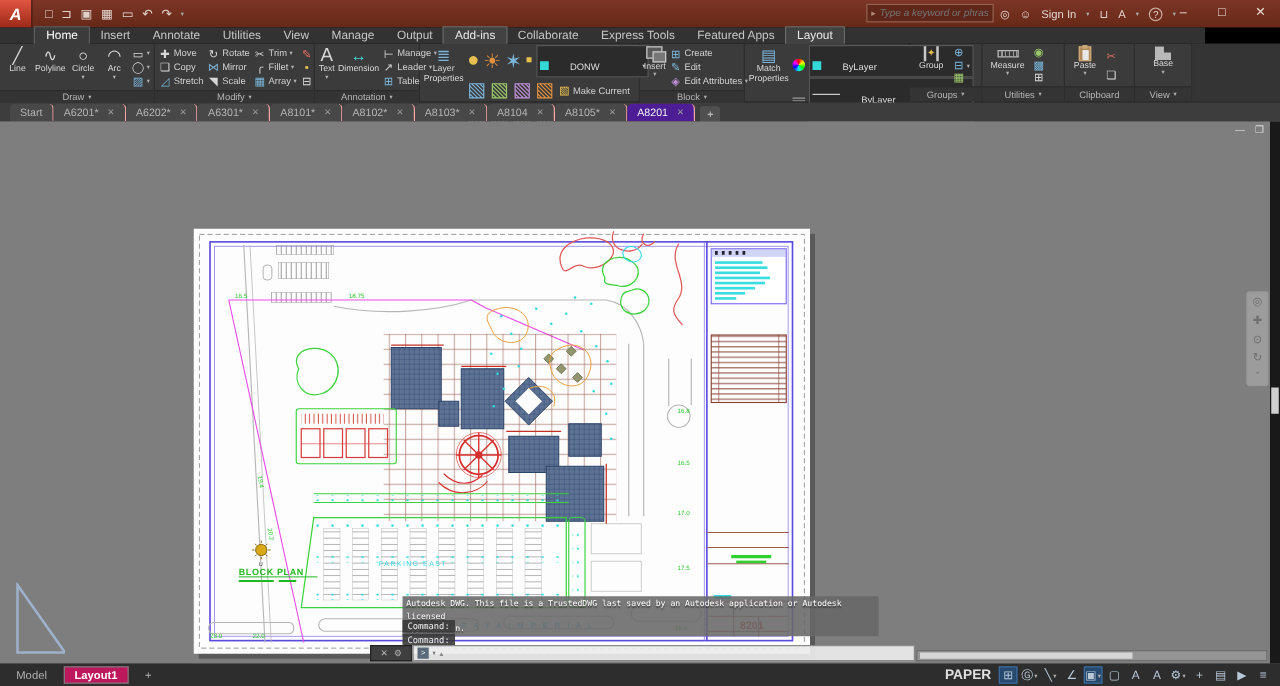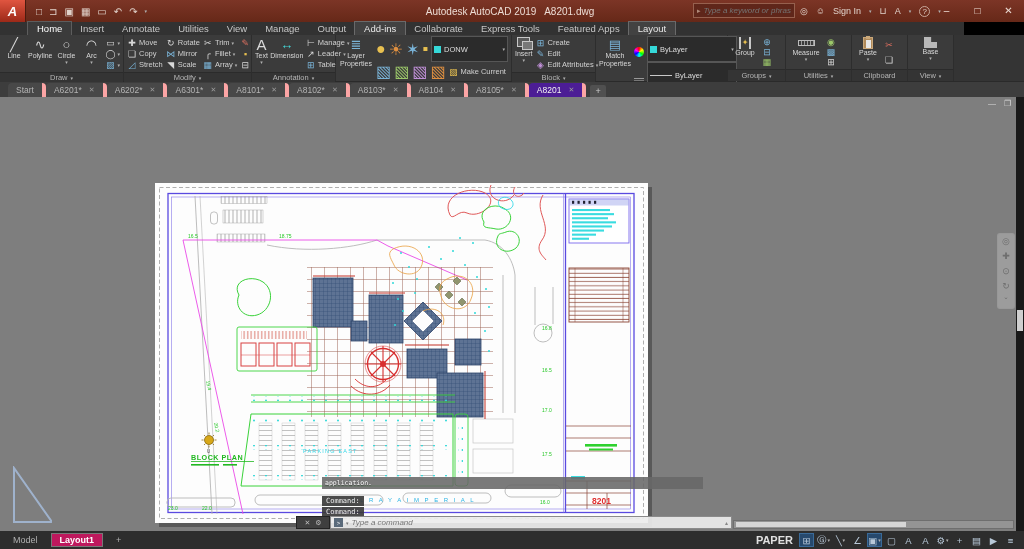--- a/index.html
+++ b/index.html
@@ -27,36 +27,36 @@
 .pbody{flex:1;display:flex;padding:1px 3px;gap:3px;align-items:stretch}
 .plabel{height:12px;background:#343434;border-top:1px solid #2b2b2b;color:#b5b5b5;font-size:7.5px;display:flex;align-items:center;justify-content:center;gap:3px}
 .plabel .darr{font-size:5px}
 .rbig{width:33px;display:flex;flex-direction:column;align-items:center;color:#d8d8d8;font-size:7px;text-align:center;line-height:1.1;padding-top:1px}
 .rbig .ric{font-size:13px;height:15px;line-height:15px}
 .rcol{display:flex;flex-direction:column;justify-content:space-around;padding:1px 0}
 .rsml{display:flex;align-items:center;gap:2px;color:#d0d0d0;font-size:7.5px;height:11px;white-space:nowrap}
 .rsml .ric,.rcol .ric{font-size:9px;width:10px;text-align:center;line-height:10px}
 .darr{font-size:5px;color:#b0b0b0}
 .cR{color:#e07060}.cY{color:#e8c050}.cO{color:#e09040}.cB{color:#7ab4d8}.cG{color:#9cc86a}.cC{color:#45d8d8}.cW{color:#d8d8d8}.cP{color:#c090d8}
-.combo{display:flex;align-items:center;background:#2b2b2b;border:1px solid #565656;height:11px;font-size:7.5px;color:#ddd;padding:12px 2px;gap:3px}
+.combo{display:flex;align-items:flex-start;background:#2b2b2b;border:1px solid #565656;height:11px;font-size:7.5px;color:#ddd;padding:12px 2px;gap:17px}
 .sw{width:7px;height:7px;background:#35d8d8;flex:none}
 .lnsamp{width:22px;height:1px;background:#c8c8c8;flex:none}
 .combo .fill{flex:1}
 .ins-icon{width:13px;height:10px;border:1px solid #c8c8c8;background:#5a5a5a;position:relative;margin-bottom:3px}
 .ins-icon::after{content:"";position:absolute;right:-4px;bottom:-4px;width:9px;height:7px;border:1px solid #c8c8c8;background:#787878}
 .clip-icon{width:10px;height:12px;background:#b08a5a;border:1px solid #caa87a;position:relative}
 .clip-icon::before{content:"";position:absolute;left:2px;top:-2px;width:4px;height:3px;background:#caa87a}
 .clip-icon::after{content:"";position:absolute;left:2px;top:2px;width:5px;height:8px;background:#e8e8e8}
 .base-icon{width:13px;height:11px;background:#b8b8b8;clip-path:polygon(0 0,55% 0,55% 45%,100% 45%,100% 100%,0 100%)}
 .ruler-icon{width:17px;height:6px;border:1px solid #bbb;background:repeating-linear-gradient(90deg,transparent 0 2px,#999 2px 3px);margin:3px 0}
 .cwheel{width:10px;height:10px;border-radius:50%;background:conic-gradient(#f00,#ff0,#0f0,#0ff,#00f,#f0f,#f00)}
 .grp-icon{width:12px;height:12px;border-left:2px solid #c8c8c8;border-right:2px solid #c8c8c8;display:flex;align-items:center;justify-content:center;font-size:8px;color:#e8c050}
 
 .ftabs{position:absolute;top:82px;left:0;width:1024px;height:15px;background:#3d3d3d;display:flex;align-items:flex-end;padding-left:8px}
-.ftab{height:14px;background:#484848;border-right:4px solid #fca5a5;color:#b4b4b4;font-size:8.5px;display:flex;align-items:center;padding:0 8px;gap:7px;border-radius:4px 4px 0 0}
+.ftab{height:14px;background:#484848;border-right:1px solid #fca5a5;color:#b4b4b4;font-size:8.5px;display:flex;align-items:center;padding:0 8px;gap:7px;border-radius:4px 4px 0 0}
 .ftab.active{background:#4c1d95;color:#f2f2f2}
 .ftab .x{font-size:7px;color:#999}
 .ftab-plus{width:16px;height:12px;margin-left:4px;background:#505050;color:#ccc;font-size:9px;display:flex;align-items:center;justify-content:center;border-radius:2px 2px 0 0}
 
 .canvas{position:absolute;top:97px;left:0;width:1024px;height:434px;background:#7e7e7e;overflow:hidden}
 .sheet{position:absolute;left:155px;top:86px;width:493px;height:340px;background:#fdfdfd;box-shadow:4px 4px 0 rgba(45,45,45,.45)}
 .dwgctl{position:absolute;left:988px;top:2px;display:flex;gap:8px;font-size:8px;color:#dcdcdc}
 .navbar{position:absolute;left:997px;top:136px;width:18px;height:76px;background:rgba(235,235,235,.28);border:1px solid rgba(150,150,150,.5);border-radius:3px;display:flex;flex-direction:column;align-items:center;justify-content:space-around;font-size:9px;color:#6e6e6e}
 .vscroll{position:absolute;left:1016px;top:0;width:8px;height:434px;background:#191919}
 .vthumb{position:absolute;left:1px;top:213px;width:6px;height:21px;background:#cfcfcf}
@@ -90,24 +90,20 @@
     </div>
   <div class="qat">
     <span>□</span>
     <span>⊐</span>
     <span>▣</span>
     <span>▦</span>
     <span>▭</span>
     <span>↶</span>
     <span>↷</span>
     <span class="darr">▾</span>
-  </div>
-  <div class="title-center">
-    <span>Autodesk AutoCAD 2019</span>&nbsp;&nbsp;
-    <span>A8201.dwg</span>
   </div>
   <div class="search">
     <span style="font-size:7px;color:#b08a7a">▸</span>
     <input placeholder="Type a keyword or phrase" style="">
   </div>
   <div class="tbgroup" style="left:800px">
     <span>◎</span>
     <span>☺</span>
     <span>Sign In</span>
     <span class="darr">▾</span>
@@ -755,34 +751,34 @@
   <div class="hscroll">
       <div class="hthumb"></div>
     </div>
 
   <svg class="ucs" width="46" height="62">
     <path d="M8 2L8 56L46 56Z" fill="none" stroke="#9fb2cc" stroke-width="2"></path>
     <path d="M8 2L46 56" fill="none" stroke="#9fb2cc" stroke-width="1"></path>
   </svg>
 
   <div class="tooltip">
+    <div>Autodesk DWG.  This file is a TrustedDWG last saved by an Autodesk application or Autodesk licensed</div>
     <div>application.</div>
   </div>
   <div class="cmdrow" style="top:400px"><span>Command:</span></div>
   <div class="cmdrow" style="top:411px"><span>Command:</span></div>
 
   <div class="cmdbar">
     <div class="cmdtab">
       <span>✕</span>
       <span>⚙</span>
     </div>
     <div class="cmdfield">
       <span class="cmdico">&gt;</span>
       <span class="darr" style="color:#777">▾</span>
-      <input placeholder="Type a command" style="">
       <span style="font-size:6px;color:#888">▴</span>
     </div>
   </div>
 </div>
 
 <div class="statusbar">
   <span class="mtab">Model</span>
   <span class="mtab active">Layout1</span>
   <span class="mtab">+</span>
   <div class="sticons">

